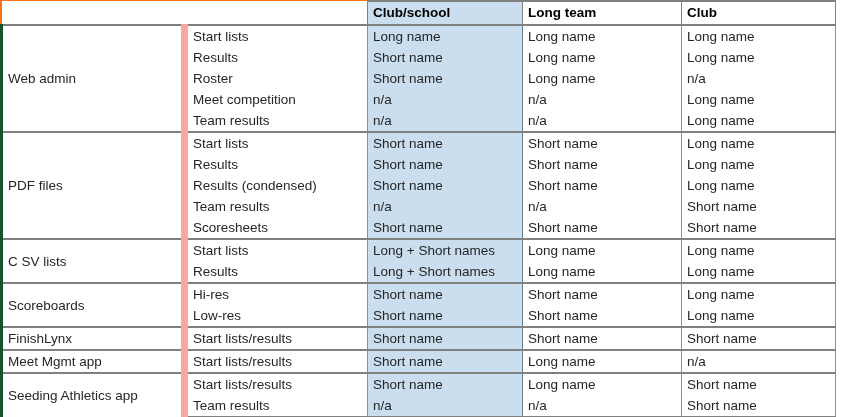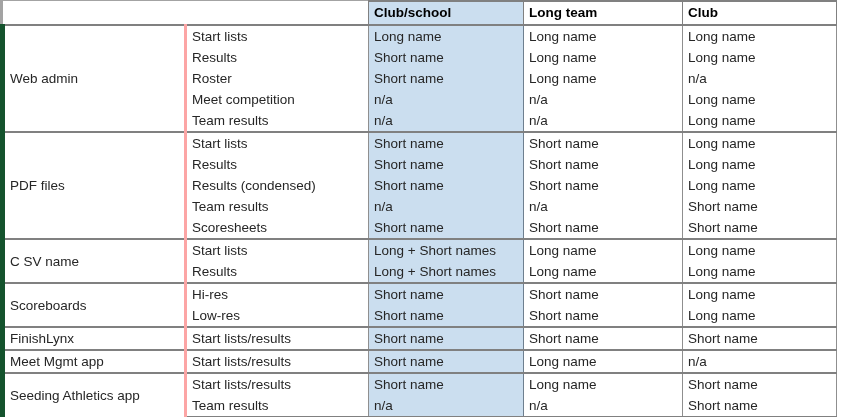--- a/index.html
+++ b/index.html
@@ -11,21 +11,21 @@
     width: 842px;
     height: 417px;
     font-family: "Liberation Sans", sans-serif;
     overflow: hidden;
   }
 
   #sheet {
     position: relative;
     width: 836px;
     height: 417px;
-    background: #a3a3a3;
+    background: #f97316;
   }
 
   table.grid {
     border-collapse: collapse;
     table-layout: fixed;
     margin: 0;
     width: 834px;
   }
 
   col.c-group    { width: 183px; }
@@ -78,28 +78,28 @@
     background: #ffffff;
   }
   td.cell.hl {
     background: #cbdeef;
     border-left: 1px solid #6e7f8f;
     border-right: 1px solid #6e7f8f;
   }
   td.label {
     font-weight: bold;
     color: #000000;
-    border-left: 3px solid #fca5a5;
+    border-left: 7px solid #fca5a5;
     border-right: 1px solid #8f8f8f;
     background: #ffffff;
   }
   td.group {
     font-weight: bold;
     color: #000000;
-    border-left: 5px solid #14532d;
+    border-left: 3px solid #14532d;
     border-right: 1px solid #8f8f8f;
     background: #ffffff;
     vertical-align: middle;
   }
 
   
   tr.sect-start > td {
     border-top: 2px solid #808080;
   }
   tr.sect-end > td {
@@ -187,21 +187,21 @@
           <td class="cell">n/a</td>
           <td class="cell">Short name</td>
         </tr>
         <tr class="sect-end">
           <td class="label">Scoresheets</td>
           <td class="cell hl">Short name</td>
           <td class="cell">Short name</td>
           <td class="cell">Short name</td>
         </tr>
         <tr class="sect-start">
-          <td class="group" rowspan="2">C SV name</td>
+          <td class="group" rowspan="2">C SV lists</td>
           <td class="label">Start lists</td>
           <td class="cell hl">Long + Short names</td>
           <td class="cell">Long name</td>
           <td class="cell">Long name</td>
         </tr>
         <tr class="sect-end">
           <td class="label">Results</td>
           <td class="cell hl">Long + Short names</td>
           <td class="cell">Long name</td>
           <td class="cell">Long name</td>

